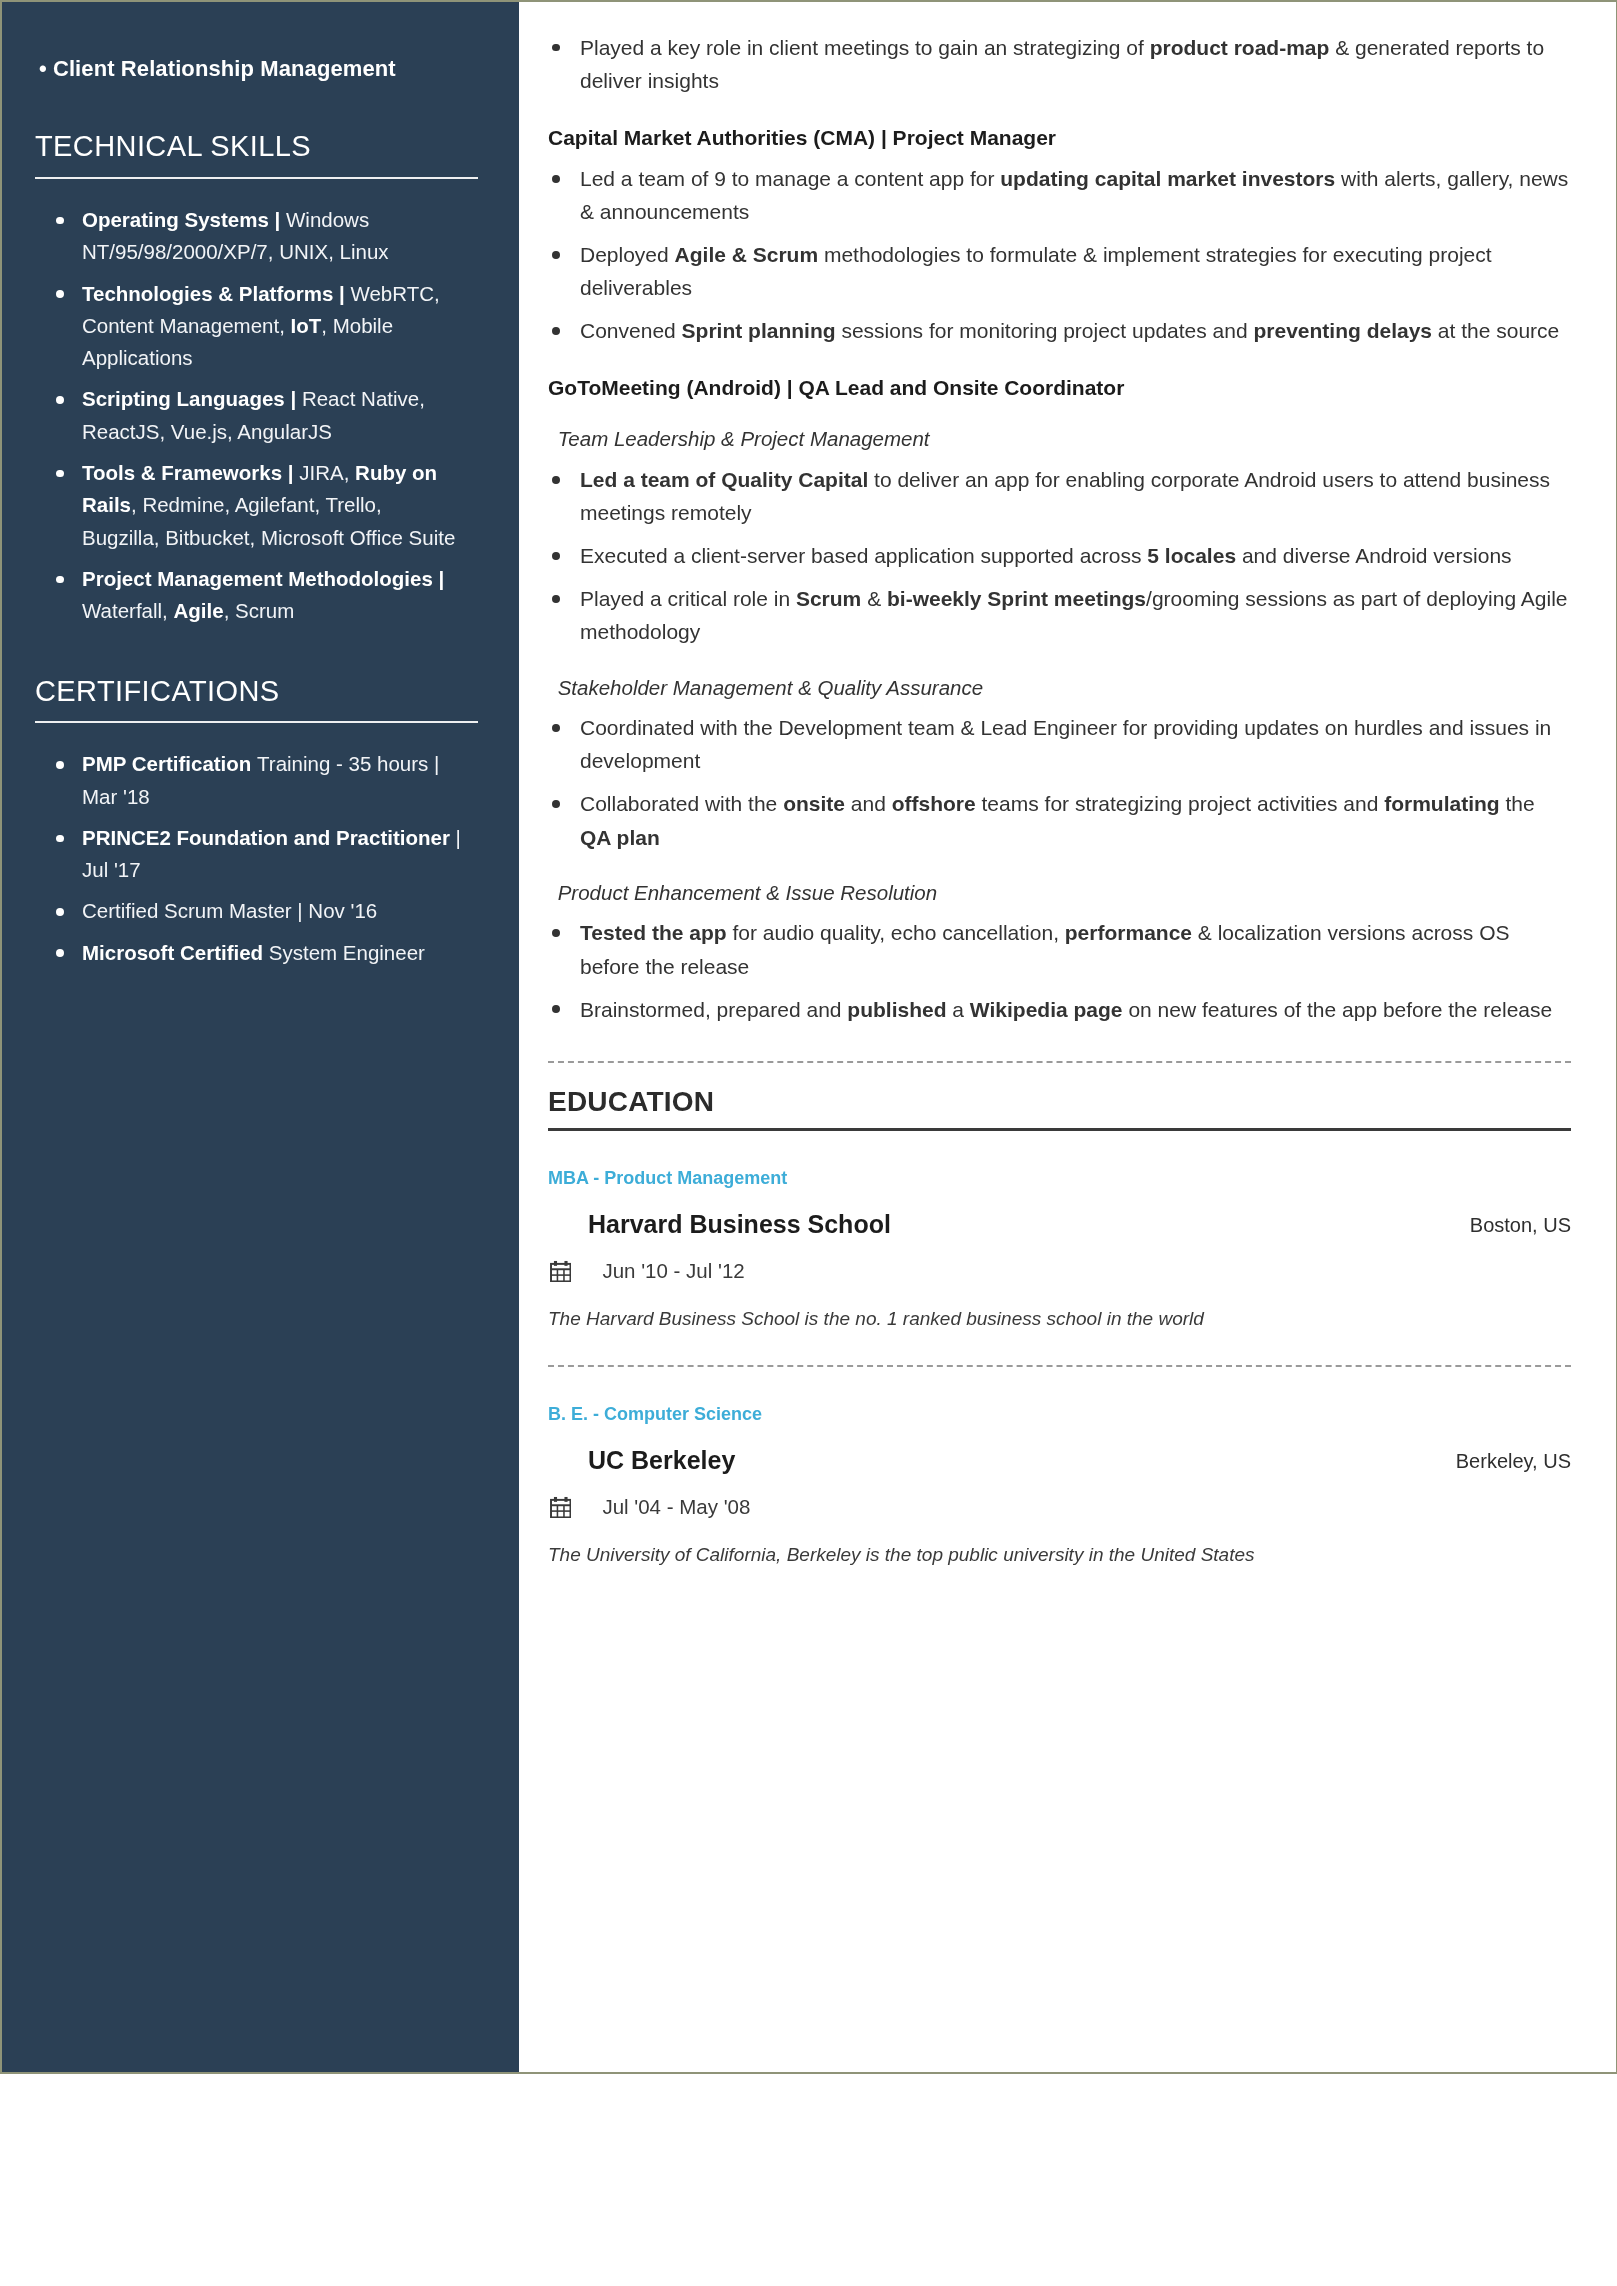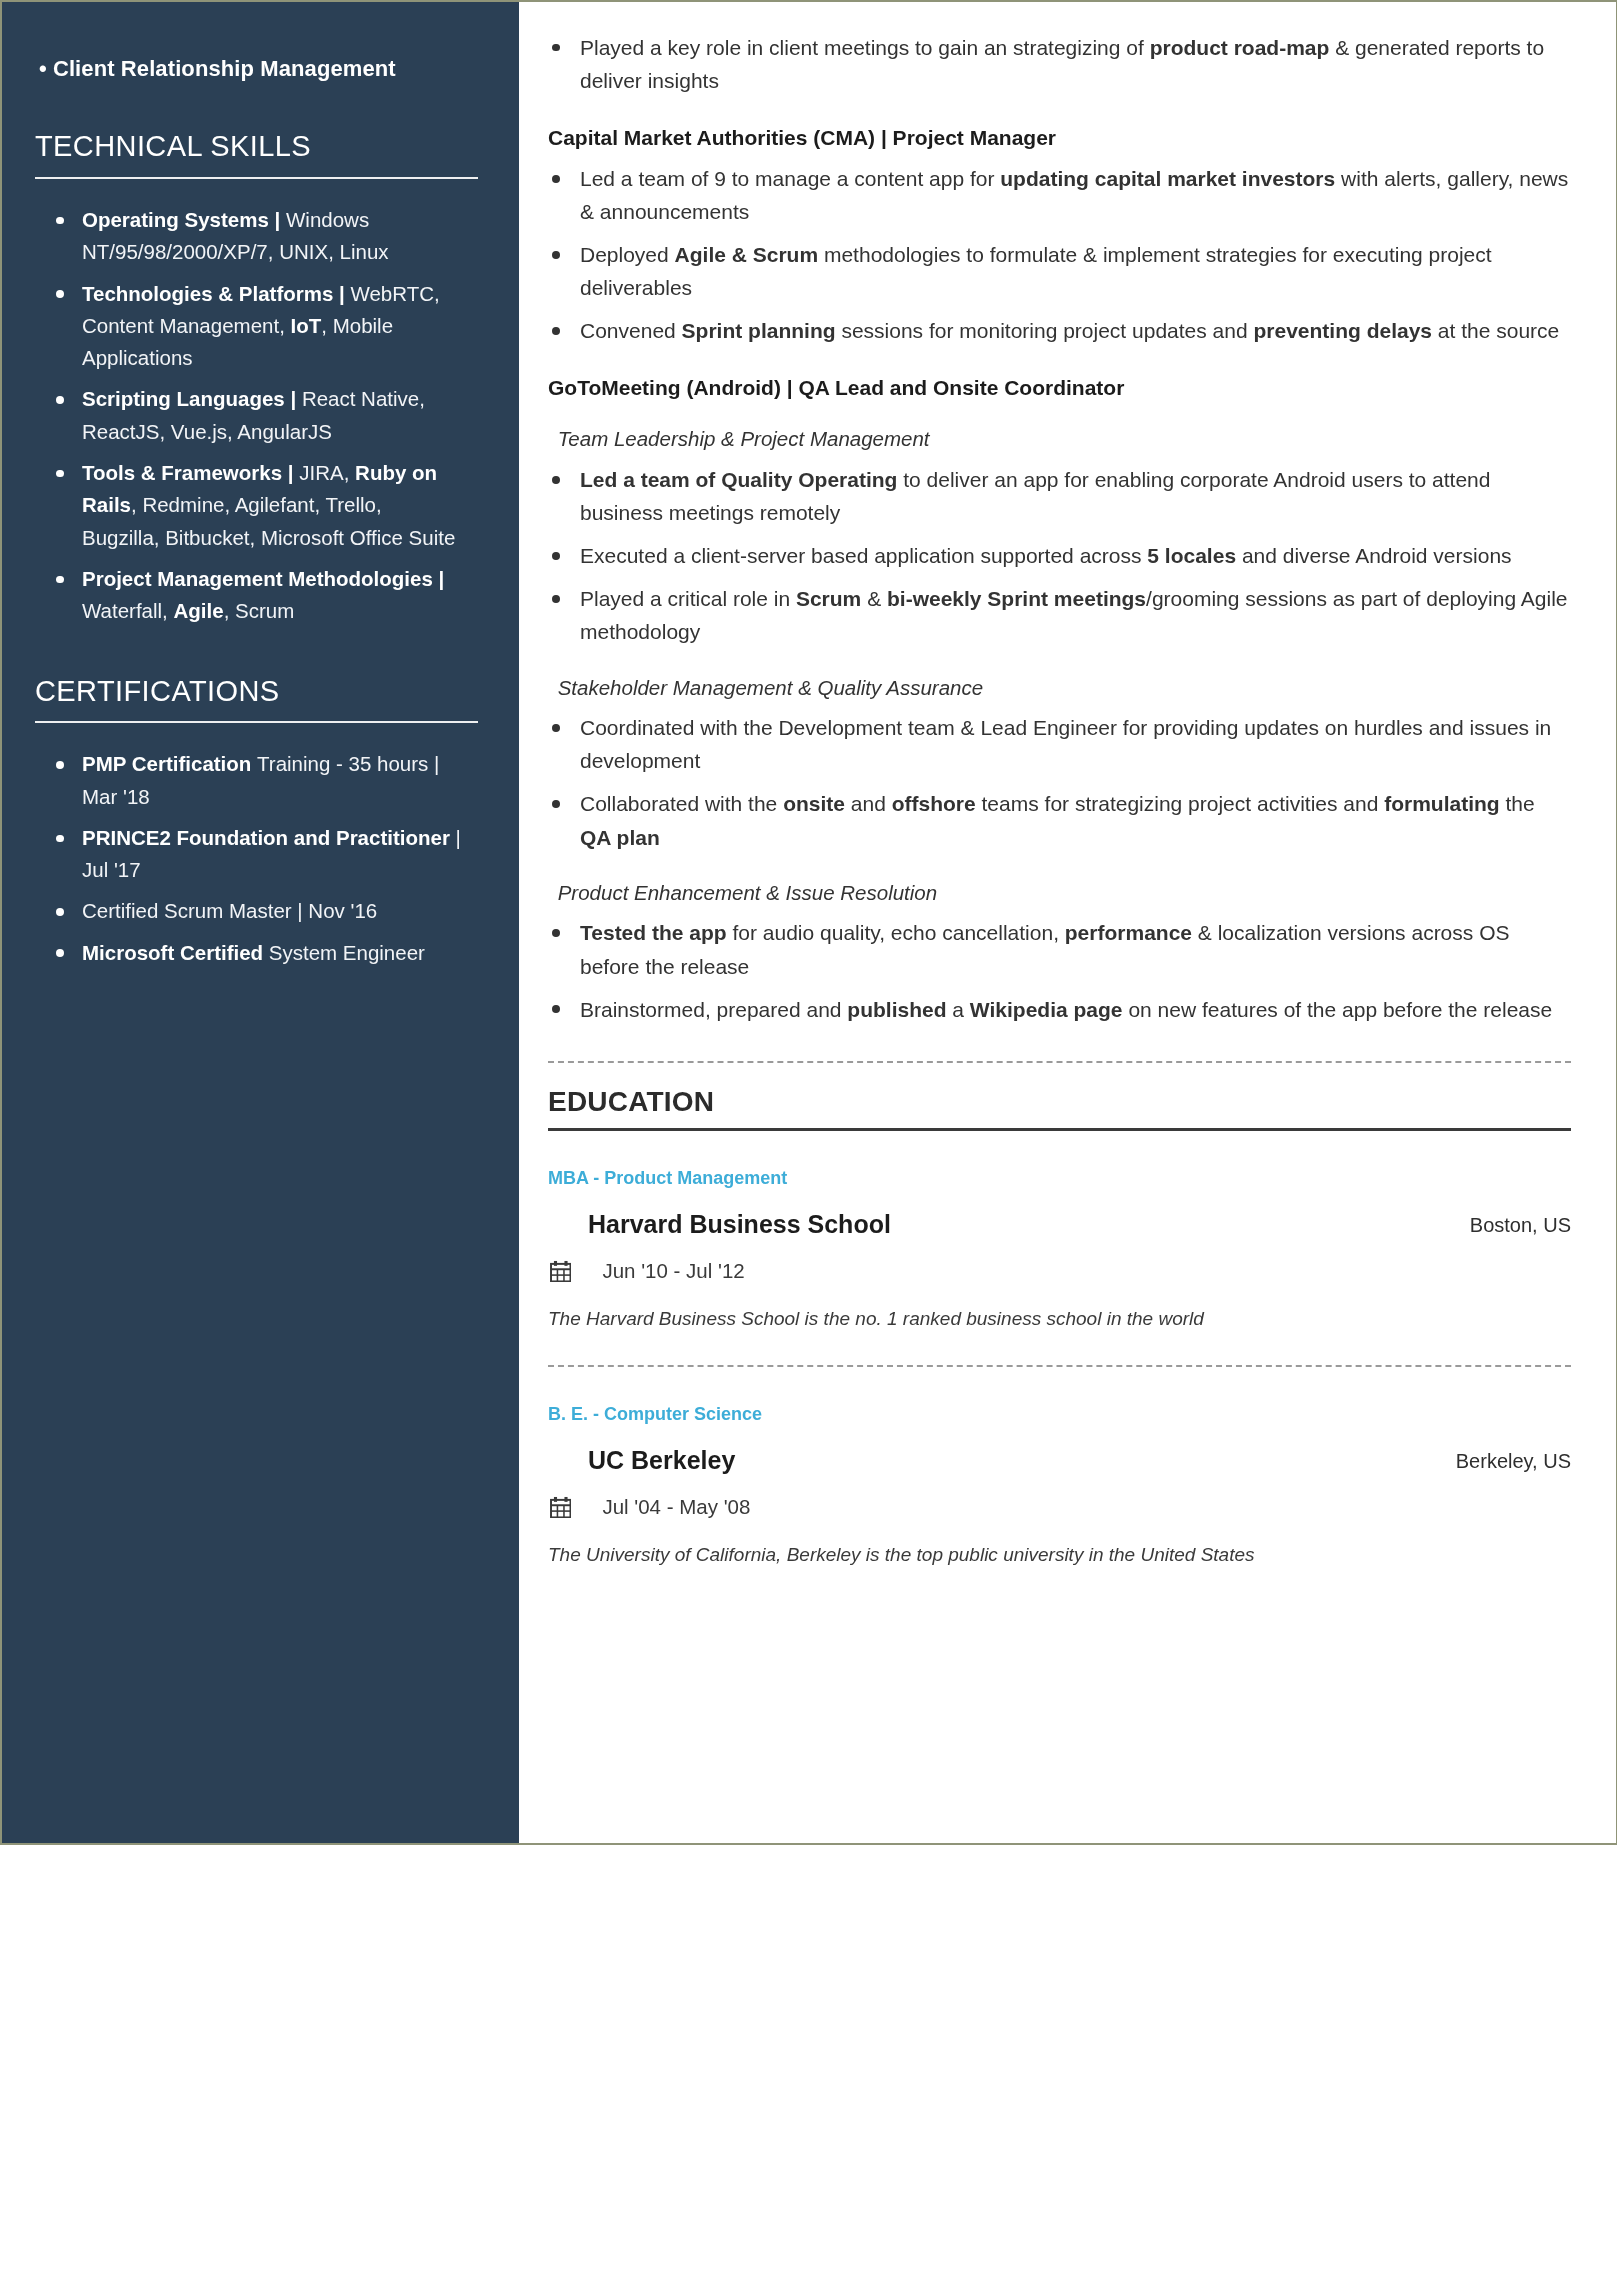--- a/index.html
+++ b/index.html
@@ -7,21 +7,21 @@
     padding: 0;
     background: #ffffff;
   }
   body {
     font-family: "Liberation Sans", sans-serif;
     -webkit-font-smoothing: antialiased;
   }
   #page {
     position: relative;
     width: 1618px;
-    height: 1845px;
+    height: 2074px;
     box-sizing: border-box;
     border: 2.9px solid #8f9478;
     background: #ffffff;
     overflow: hidden;
     display: flex;
   }
   
   #sidebar {
     width: 517px;
     flex: 0 0 517px;
@@ -240,21 +240,21 @@
       <li>
         <span>Convened </span><b>Sprint planning</b><span> sessions for monitoring project updates and </span><b>preventing delays</b><span> at the source</span>
       </li>
     </ul>
 
     <div class="job-title">GoToMeeting (Android) | QA Lead and Onsite Coordinator</div>
 
     <div class="sub-italic">Team Leadership &amp; Project Management</div>
     <ul class="main-list">
       <li>
-        <b>Led a team of Quality Operating</b><span> to deliver an app for enabling corporate Android users to attend business meetings remotely</span>
+        <b>Led a team of Quality Capital</b><span> to deliver an app for enabling corporate Android users to attend business meetings remotely</span>
       </li>
       <li>
         <span>Executed a client-server based application supported across </span><b>5 locales</b><span> and diverse Android versions</span>
       </li>
       <li>
         <span>Played a critical role in </span><b>Scrum</b><span> &amp; </span><b>bi-weekly Sprint meetings</b><span>/grooming sessions as part of deploying Agile methodology</span>
       </li>
     </ul>
 
     <div class="sub-italic">Stakeholder Management &amp; Quality Assurance</div>

